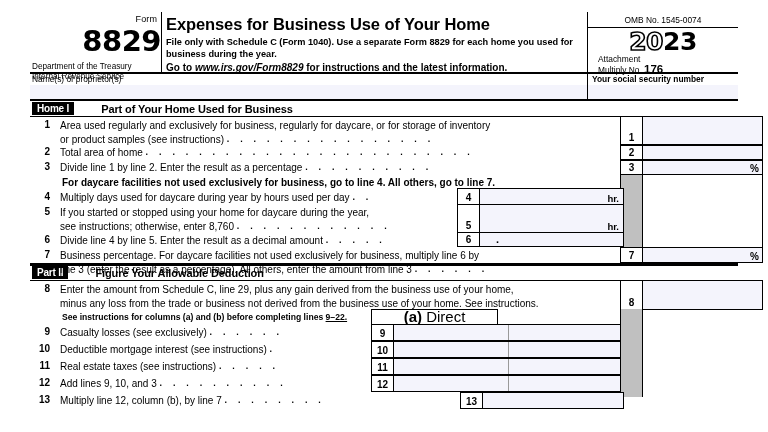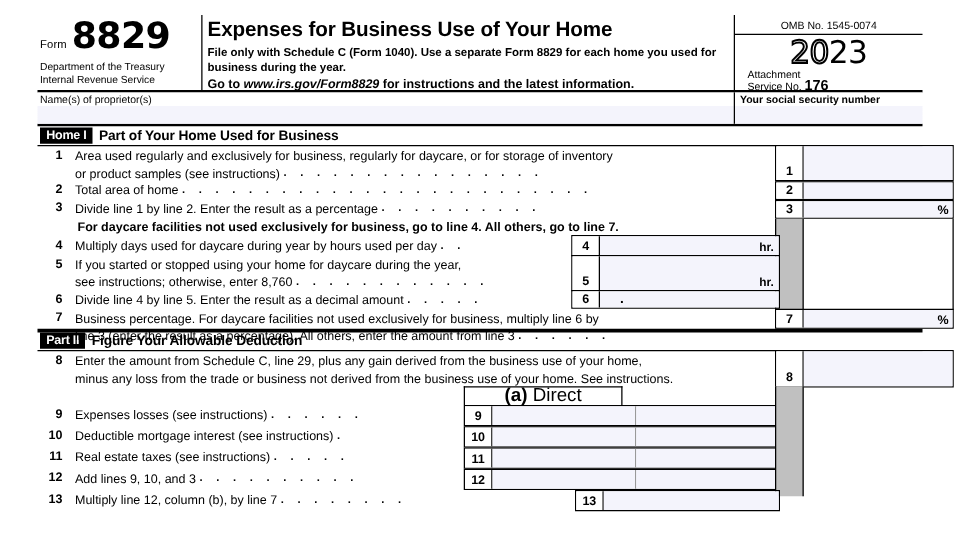--- a/index.html
+++ b/index.html
@@ -40,20 +40,21 @@
     width: 132px;
     box-sizing: border-box;
     padding-left: 2px;
     border-right: 1.5px solid #000;
     position: relative;
   }
   .form-line {
     display: flex;
     align-items: flex-end;
     padding-top: 2px;
+    flex-direction: column;
   }
   .form-word {
     font-size: 9px;
     letter-spacing: .1px;
     padding-bottom: 3px;
     padding-right: 4px;
   }
   .form-num {
     font-family: "DejaVu Sans", sans-serif;
     font-size: 29px;
@@ -98,21 +99,21 @@
   }
   .omb {
     font-size: 8.4px;
     padding-top: 3px;
     padding-bottom: 2px;
     border-bottom: 1px solid #000;
   }
   .year {
     font-family: "DejaVu Sans", sans-serif;
     font-size: 25px;
-    font-weight: normal;
+    font-weight: bold;
     line-height: 25px;
     letter-spacing: -0.5px;
     padding-top: 1px;
   }
   .year .hollow {
     color: #fff;
     -webkit-text-stroke: 1.6px #000;
     text-stroke: 1.6px #000;
   }
   .attach {
@@ -159,21 +160,21 @@
     font-size: 10px;
     font-weight: bold;
     padding: 1px 5px 1px 5px;
     margin-left: 2px;
     line-height: 11px;
     letter-spacing: -0.2px;
   }
   .part-title {
     font-size: 11px;
     font-weight: bold;
-    margin-left: 5px;
+    margin-left: 27px;
     letter-spacing: -0.1px;
   }
 
   
   .body { position: relative; }
   .row { display: flex; position: relative; }
   .lnum {
     width: 26px;
     text-align: right;
     padding-right: 6px;
@@ -308,21 +309,21 @@
       <div class="title-goto">
         <span>Go to </span><i>www.irs.gov/Form8829</i><span> for instructions and the latest information.</span>
       </div>
     </div>
 
     <div class="hdr-right">
       <div class="omb">OMB No. 1545-0074</div>
       <div class="year"><span class="hollow">20</span><span>23</span></div>
       <div class="attach">
         <div>Attachment</div>
-        <div><span>Service No.</span> <b>176</b></div>
+        <div><span>Multiply No.</span> <b>176</b></div>
       </div>
     </div>
   </div>
 
   <div class="namerow">
     <div class="name-cell">
       <div class="cap">Name(s) of proprietor(s)</div>
       <div class="cap"></div>
     </div>
     <div class="ssn-cell">
@@ -474,29 +475,32 @@
       </div>
     </div>
 
     <div class="amtbox" style="left:590px;top:-1px;width:143px;height:30px;">
       <div class="abnum">8</div>
       <div class="abfield">
         <span></span>
       </div>
     </div>
 
+    <div class="seeinstr" style="left:32px;top:31px;">
+      <span>See instructions for columns (a) and (b) before completing lines </span><u>9–22.</u>
+    </div>
 
     <div class="colhdr" style="left:341px;top:28px;width:127px;height:15px;">
       <b>(a)</b><span> Direct expenses</span>
     </div>
 
     <div class="row" style="position:absolute;top:45px;left:0;width:341px;">
       <div class="lnum">9</div>
       <div class="ltext">
-        <span>Expenses losses (see instructions)</span>
+        <span>Casualty losses (see exclusively)</span>
         <span class="leaders">. . . . . .</span>
       </div>
     </div>
     <div class="row" style="position:absolute;top:62px;left:0;width:341px;">
       <div class="lnum">10</div>
       <div class="ltext">
         <span>Deductible mortgage interest (see instructions)</span>
         <span class="leaders">.</span>
       </div>
     </div>

